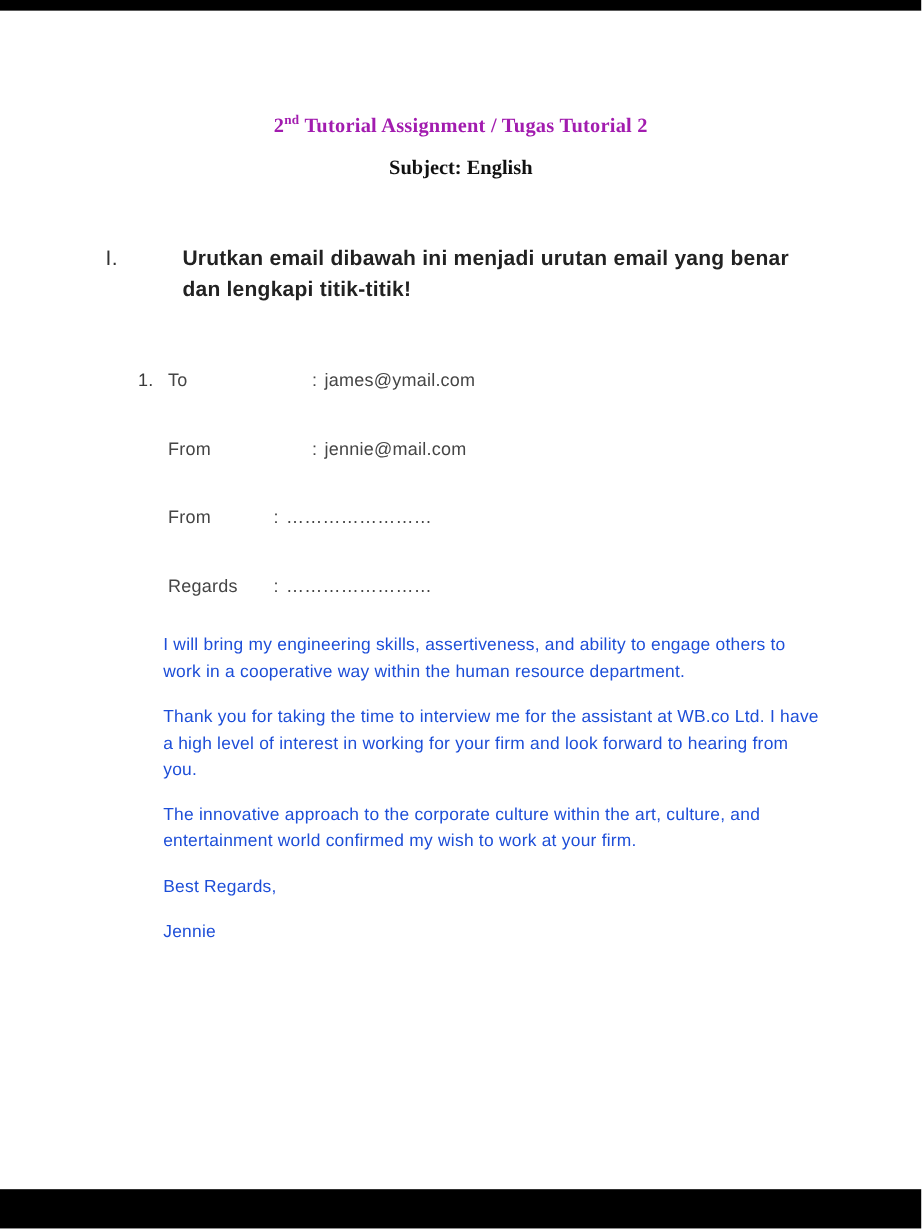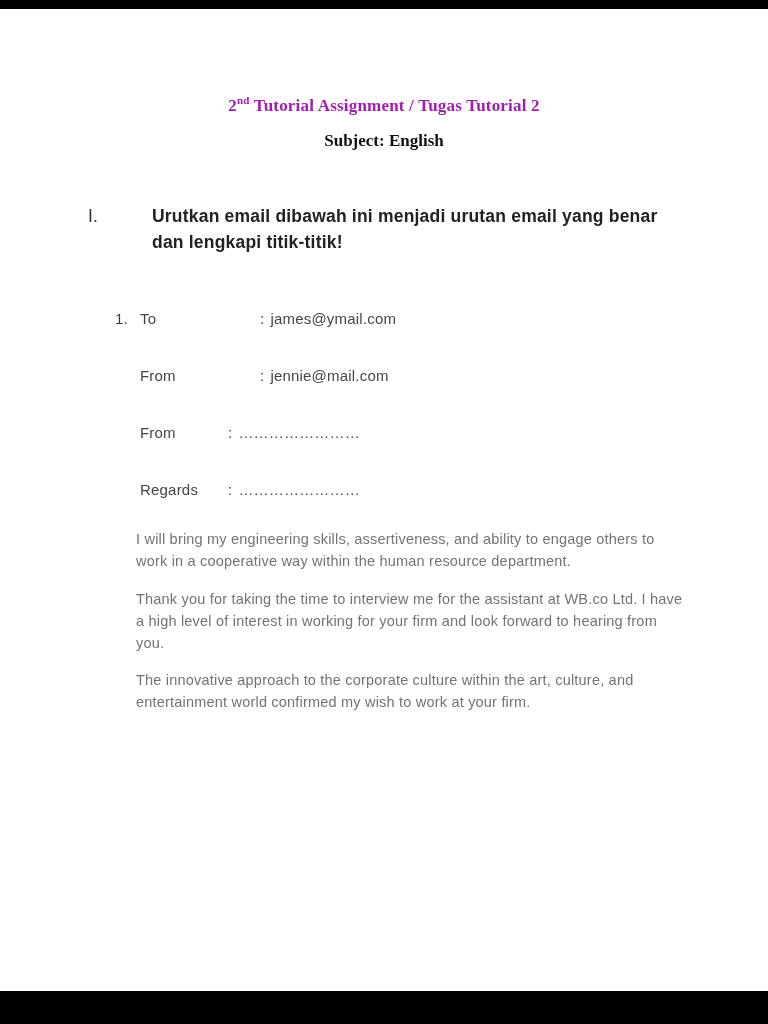--- a/index.html
+++ b/index.html
@@ -108,21 +108,21 @@
     text-underline-offset: 3px;
     margin-left: 32px;
   }
 
   .letter-body {
     margin-top: 30px;
     padding-left: 136px;
     padding-right: 80px;
     font-size: 14.5px;
     line-height: 22px;
-    color: #737373;
+    color: #1d4ed8;
     letter-spacing: 0.2px;
   }
   .letter-body p {
     margin: 0 0 16px 0;
   }
   .letter-body p.gap-before {
   }
   .letter-body p.small-gap {
     margin-bottom: 15px;
   }
@@ -171,18 +171,20 @@
         <div class="field-label">Regards</div>
         <div class="field-value"><span class="field-sep">:</span><span>……………………</span></div>
       </div>
 
     </div>
 
     <div class="letter-body">
       <p>I will bring my engineering skills, assertiveness, and ability to engage others to work in a cooperative way within the human resource department.</p>
       <p class="small-gap">Thank you for taking the time to interview me for the assistant at WB.co Ltd. I have a high level of interest in working for your firm and look forward to hearing from you.</p>
       <p class="gap-before">The innovative approach to the corporate culture within the art, culture, and entertainment world confirmed my wish to work at your firm.</p>
+      <p>Best Regards,</p>
+      <p>Jennie</p>
     </div>
 
   </div>
 
   <div class="bar bottom"></div>
 </div>
 
 </body></html>

